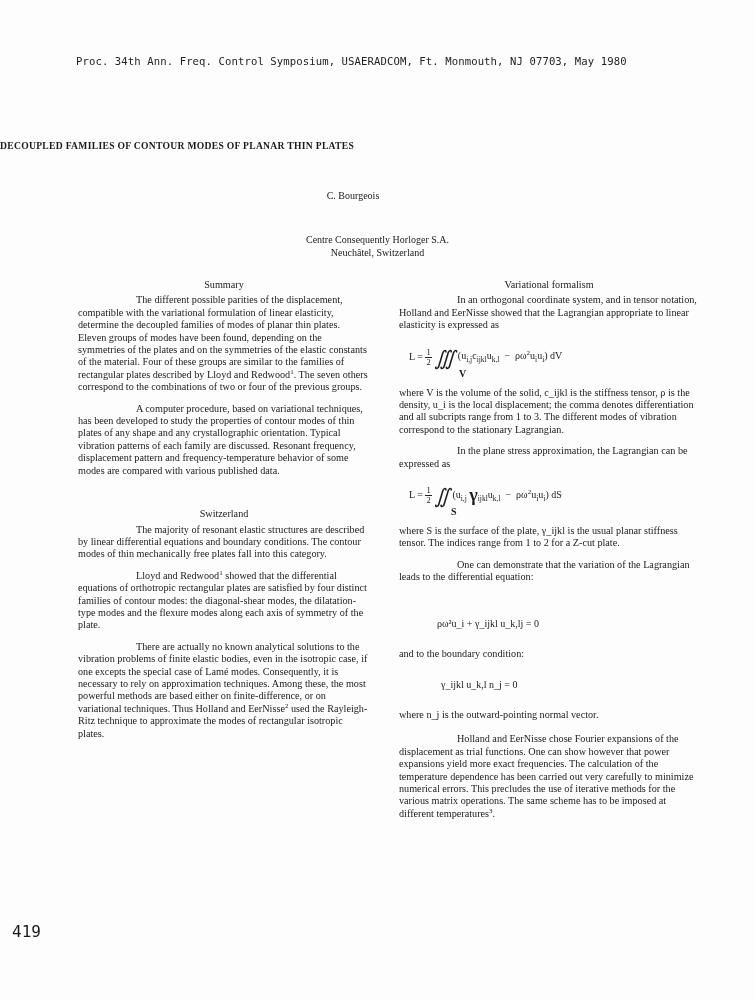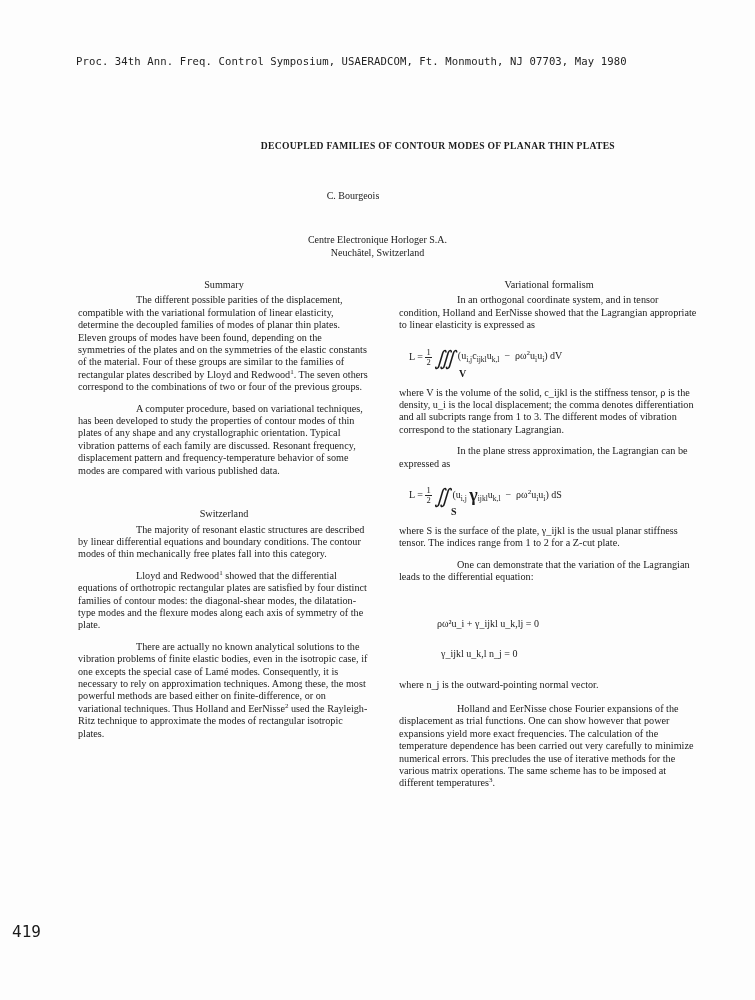--- a/index.html
+++ b/index.html
@@ -7,21 +7,21 @@
     width: 755px; height: 1000px; background: #fdfdfd; color: #1a1a1a;
     font-family: "Liberation Mono", "DejaVu Sans Mono", monospace;
     position: relative; overflow: hidden;
   }
   .page { position: absolute; inset: 0; }
   .header-line {
     position: absolute; left: 76px; top: 55px; font-size: 10.6px;
     font-family: "DejaVu Sans Mono", monospace; color: #222; letter-spacing: 0.1px; white-space: nowrap;
   }
   .title {
-    position: absolute; left: 0; width: 615px; top: 140px; text-align: right;
+    position: absolute; left: 0; width: 615px; top: 140px; text-align: left;
     font-size: 9.6px; font-weight: bold; font-family: "Liberation Serif", serif; letter-spacing: 0.3px;
   }
   .author { position: absolute; left: 0; width: 706px; top: 190px; text-align: center; font-size: 10px; font-family: "Liberation Serif", serif; }
   .affil { position: absolute; left: 0; width: 755px; top: 233px; text-align: center; font-size: 10px; line-height: 13px; font-family: "Liberation Serif", serif; }
   .col { position: absolute; font-family: "Liberation Serif", serif; font-size: 10.2px; line-height: 12.4px; }
   .col.left { left: 78px; width: 292px; top: 279px; }
   .col.right { left: 399px; width: 300px; top: 279px; }
   .heading { text-align: center; margin-bottom: 3px; }
   p { margin: 0 0 9px 0; text-align: left; }
   p.indent { text-indent: 58px; }
@@ -39,39 +39,39 @@
 </head>
 <body>
 
 <div class="page">
 
   <div class="header-line">Proc. 34th Ann. Freq. Control Symposium, USAERADCOM, Ft. Monmouth, NJ  07703, May 1980</div>
 
   <div class="title">DECOUPLED FAMILIES OF CONTOUR MODES OF PLANAR THIN PLATES</div>
   <div class="author">C. Bourgeois</div>
   <div class="affil">
-    <div>Centre Electronique Horloger S.A.</div>
+    <div>Centre Consequently Horloger S.A.</div>
     <div>Neuchâtel, Switzerland</div>
   </div>
 
   <div class="col left">
     <div class="heading">Summary</div>
     <p class="indent"><span>The different possible parities of the displacement, compatible with the variational formulation of linear elasticity, determine the decoupled families of modes of planar thin plates. Eleven groups of modes have been found, depending on the symmetries of the plates and on the symmetries of the elastic constants of the material. Four of these groups are similar to the families of rectangular plates described by Lloyd and Redwood</span><sup>1</sup><span>. The seven others correspond to the combinations of two or four of the previous groups.</span></p>
     <p class="indent">A computer procedure, based on variational techniques, has been developed to study the properties of contour modes of thin plates of any shape and any crystallographic orientation. Typical vibration patterns of each family are discussed. Resonant frequency, displacement pattern and frequency-temperature behavior of some modes are compared with various published data.</p>
 
     <div style="height:22px"></div>
     <div class="heading">Switzerland</div>
     <p class="indent">The majority of resonant elastic structures are described by linear differential equations and boundary conditions. The contour modes of thin mechanically free plates fall into this category.</p>
     <p class="indent"><span>Lloyd and Redwood</span><sup>1</sup><span> showed that the differential equations of orthotropic rectangular plates are satisfied by four distinct families of contour modes: the diagonal-shear modes, the dilatation-type modes and the flexure modes along each axis of symmetry of the plate.</span></p>
     <p class="indent"><span>There are actually no known analytical solutions to the vibration problems of finite elastic bodies, even in the isotropic case, if one excepts the special case of Lamé modes. Consequently, it is necessary to rely on approximation techniques. Among these, the most powerful methods are based either on finite-difference, or on variational techniques. Thus Holland and EerNisse</span><sup>2</sup><span> used the Rayleigh-Ritz technique to approximate the modes of rectangular isotropic plates.</span></p>
   </div>
 
   <div class="col right">
     <div class="heading">Variational formalism</div>
-    <p class="indent">In an orthogonal coordinate system, and in tensor condition, Holland and EerNisse showed that the Lagrangian appropriate to linear elasticity is expressed as</p>
+    <p class="indent">In an orthogonal coordinate system, and in tensor notation, Holland and EerNisse showed that the Lagrangian appropriate to linear elasticity is expressed as</p>
 
     <div class="eq" style="margin:16px 0 20px 10px;">
       <span>L =</span>
       <span class="frac"><span class="num">1</span><span>2</span></span>
       <span class="sym">∭</span>
       <span class="lim" style="left:50px; top:20px;">V</span>
       <span>(u<sub>i,j</sub>c<sub>ijkl</sub>u<sub>k,l</sub> &nbsp;− &nbsp;ρω<sup>2</sup>u<sub>i</sub>u<sub>i</sub>) dV</span>
     </div>
 
     <p>where  V  is the volume of the solid, c_ijkl is the stiffness tensor, ρ is the density, u_i is the local displacement; the comma denotes differentiation and all subcripts range from 1 to 3. The different modes of vibration correspond to the stationary Lagrangian.</p>
@@ -83,20 +83,21 @@
       <span class="sym">∬</span>
       <span class="lim" style="left:42px; top:20px;">S</span>
       <span>(u<sub>i,j</sub> <span class="gamma">γ</span><sub>ijkl</sub>u<sub>k,l</sub> &nbsp;− &nbsp;ρω<sup>2</sup>u<sub>i</sub>u<sub>i</sub>) dS</span>
     </div>
 
     <p>where  S  is the surface of the plate, γ_ijkl  is the usual planar stiffness tensor. The indices range from 1 to 2 for a Z-cut plate.</p>
     <p class="indent">One can demonstrate that the variation of the Lagrangian leads to the differential equation:</p>
 
     <div class="eq" style="margin:34px 0 18px 38px;">ρω²u_i + γ_ijkl u_k,lj = 0</div>
 
+    <p>and to the boundary condition:</p>
 
     <div class="eq" style="margin:18px 0 18px 42px;">γ_ijkl u_k,l n_j = 0</div>
 
     <p style="margin-bottom:12px;">where  n_j  is the outward-pointing normal vector.</p>
     <p class="indent"><span>Holland and EerNisse chose Fourier expansions of the displacement as trial functions. One can show however that power expansions yield more exact frequencies. The calculation of the temperature dependence has been carried out very carefully to minimize numerical errors. This precludes the use of iterative methods for the various matrix operations. The same scheme has to be imposed at different temperatures</span><sup>3</sup><span>.</span></p>
   </div>
 
   <div class="pagenum">419</div>
 </div>
 

